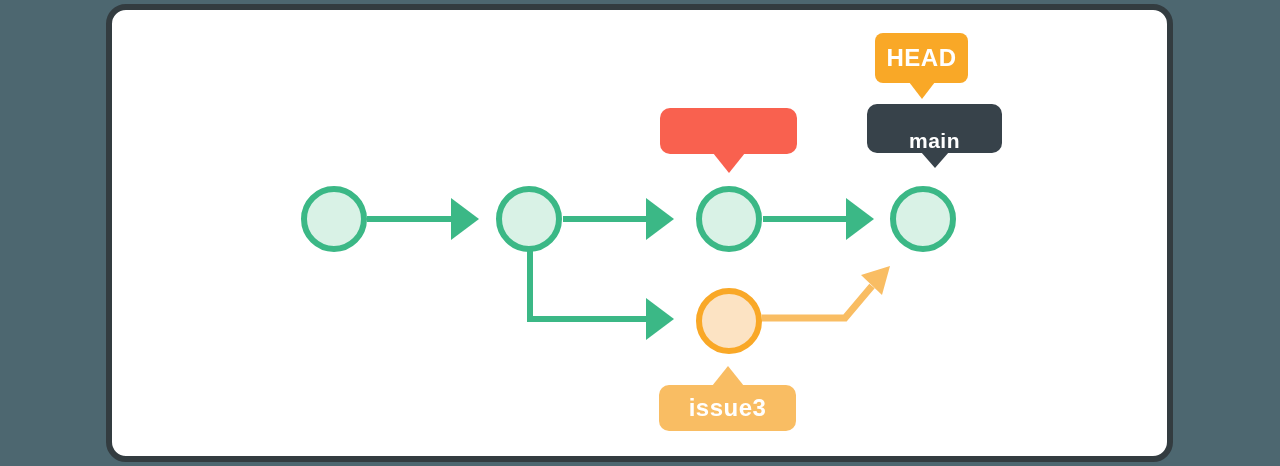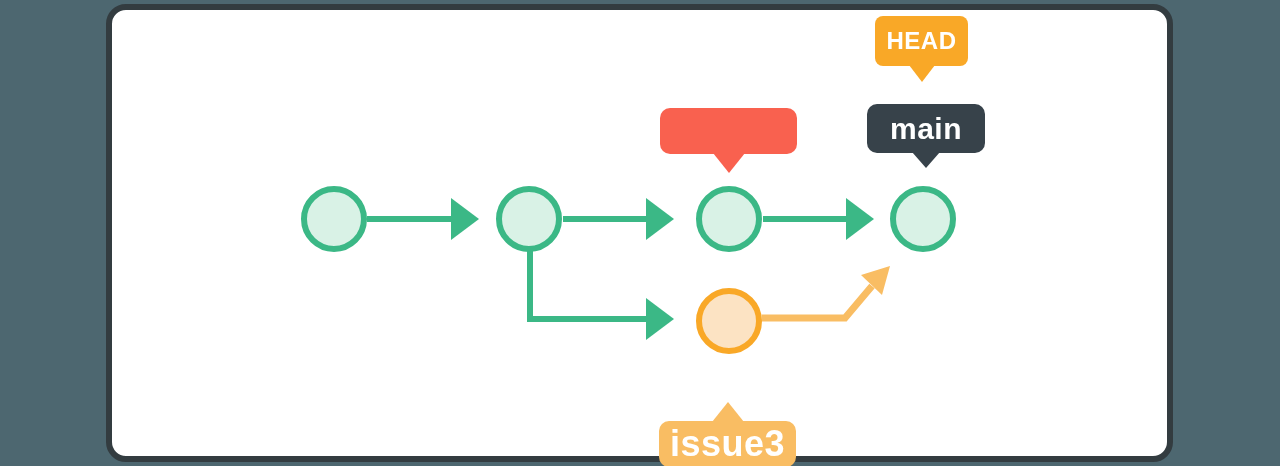--- a/index.html
+++ b/index.html
@@ -44,37 +44,37 @@
     font-weight:bold;
     letter-spacing:0.5px;
   }
   .tail{
     position:absolute;width:0;height:0;
     left:50%;transform:translateX(-50%);
   }
   .tail.down{top:100%;margin-top:-1px;}
   .tail.up{bottom:100%;margin-bottom:-1px;}
   .badge-head{
-    left:875px;top:16px;width:93px;height:50px;
+    left:875px;top:33px;width:93px;height:50px;
     background:var(--orange);border-radius:8px;font-size:24px;
   }
   .badge-head .tail{border-left:13px solid transparent;border-right:13px solid transparent;border-top:17px solid var(--orange);}
   .badge-main{
-    left:867px;top:104px;width:118px;height:49px;
-    background:var(--dark);border-radius:10px;font-size:30px;
+    left:867px;top:104px;width:135px;height:49px;
+    background:var(--dark);border-radius:10px;font-size:21px;align-items:flex-end;
   }
   .badge-main .tail{border-left:14px solid transparent;border-right:14px solid transparent;border-top:16px solid var(--dark);}
   .badge-issue2{
     left:660px;top:108px;width:137px;height:46px;
     background:var(--red);border-radius:10px;font-size:28px;
   }
   .badge-issue2 .tail{border-left:16px solid transparent;border-right:16px solid transparent;border-top:20px solid var(--red);}
   .badge-issue3{
     left:659px;top:385px;width:137px;height:46px;
-    background:var(--orange-soft);border-radius:10px;font-size:36px;margin-top:36px;
+    background:var(--orange-soft);border-radius:10px;font-size:24px;
   }
   .badge-issue3 .tail{border-left:16px solid transparent;border-right:16px solid transparent;border-bottom:20px solid var(--orange-soft);}
 </style>
 </head>
 <body>
 
 <div class="stage">
   <div class="card"></div>
 
   <svg class="graph" viewBox="0 0 1280 466">

